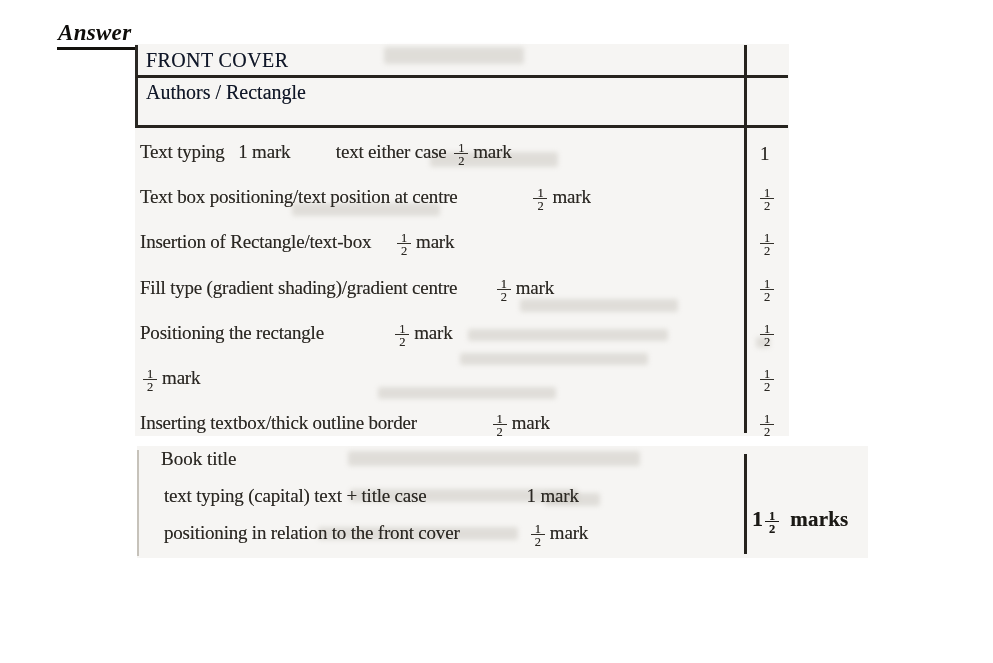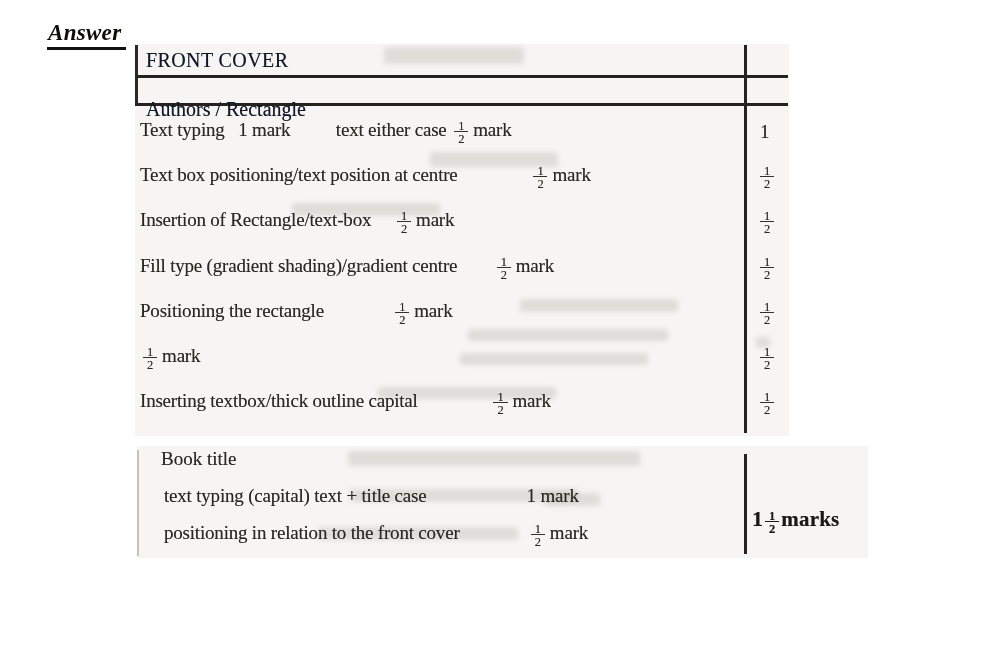--- a/index.html
+++ b/index.html
@@ -11,32 +11,32 @@
   }
   .page{position:absolute;inset:0;}
   
   .panel{position:absolute;background:#efede9;opacity:.55;}
   .panel1{left:135px;top:44px;width:654px;height:392px;}
   .panel2{left:137px;top:446px;width:731px;height:112px;}
   
   .smudge{position:absolute;background:#aca79d;opacity:.30;filter:blur(2.5px);border-radius:2px;}
   
   .heading{
-    position:absolute;left:47px;top:20px;
+    position:absolute;left:57px;top:20px;
     font-size:23px;font-weight:bold;font-style:italic;
     color:#0f0d0a;border-bottom:3px solid #13110d;
     padding:0 5px 1px 1px;letter-spacing:.3px;
   }
   
   .block1{position:absolute;left:135px;top:45px;width:653px;}
   .hdr{box-sizing:border-box;border-left:3px solid #2a2824;font-size:20px;
        padding-left:8px;white-space:pre-wrap;color:#0f172a;
        text-shadow:0 0 .5px rgba(48,45,39,.55);}
   .hdr1{height:33px;border-bottom:3px solid #26231e;padding-top:4px;letter-spacing:.4px;}
-  .hdr2{height:28px;border-bottom:3px solid #26231e;padding-top:20px;}
+  .hdr2{height:50px;border-bottom:3px solid #26231e;padding-top:3px;}
   .vline1{position:absolute;left:609px;top:0;width:3px;height:388px;background:#26231e;}
   .rows{margin-top:3px;}
   .row{height:45.3px;display:flex;align-items:center;}
   .crit{width:606px;padding-left:5px;font-size:19px;letter-spacing:-.2px;
         white-space:pre-wrap;text-shadow:0 0 .5px rgba(43,40,35,.5);}
   .score{padding-left:14px;font-size:19px;text-shadow:0 0 .5px rgba(43,40,35,.5);}
   
   .frac{display:inline-block;text-align:center;vertical-align:-7px;line-height:1;margin:0 5px 0 3px;}
   .fnum{display:block;font-size:12.5px;line-height:10px;}
   .fden{display:block;font-size:12.5px;line-height:12px;border-top:1.7px solid #33302a;padding:1px 4px 0 4px;}
@@ -46,21 +46,21 @@
   .b2left{position:absolute;left:0;top:2px;width:2px;height:106px;background:#c6c2ba;}
   .b2right{position:absolute;left:607px;top:6px;width:3px;height:100px;background:#26231e;}
   .b2title{padding-left:24px;text-shadow:0 0 .5px rgba(43,40,35,.5);}
   .b2line{padding-left:27px;margin-top:15px;white-space:pre-wrap;letter-spacing:-.2px;
           text-shadow:0 0 .5px rgba(43,40,35,.5);}
   .b2total{position:absolute;left:615px;top:58px;font-weight:bold;color:#1b1915;
            font-size:21px;text-shadow:0 0 .5px rgba(27,25,21,.5);}
   .b2total .whole{font-size:22px;}
   .b2total .frac{margin:0 2px;vertical-align:-7px;}
   .b2total .fden{border-top-color:#1b1915;}
-  .b2total .word{letter-spacing:.2px;}
+  .b2total .word{margin-left:9px;letter-spacing:.2px;}
 </style>
 </head>
 <body>
 
 <div class="page">
 
   <div class="panel panel1"></div>
   <div class="panel panel2"></div>
 
   <div class="smudge" style="left:384px;top:47px;width:140px;height:17px;"></div>
@@ -108,21 +108,21 @@
         <div class="crit"><span>Positioning the rectangle               </span><span class="frac"><span class="fnum">1</span><span class="fden">2</span></span><span>mark</span></div>
         <div class="score"><span class="frac"><span class="fnum">1</span><span class="fden">2</span></span></div>
       </div>
 
       <div class="row">
         <div class="crit"><span class="frac"><span class="fnum">1</span><span class="fden">2</span></span><span>mark</span></div>
         <div class="score"><span class="frac"><span class="fnum">1</span><span class="fden">2</span></span></div>
       </div>
 
       <div class="row">
-        <div class="crit"><span>Inserting textbox/thick outline capital                </span><span class="frac"><span class="fnum">1</span><span class="fden">2</span></span><span>mark</span></div>
+        <div class="crit"><span>Inserting textbox/thick outline border                </span><span class="frac"><span class="fnum">1</span><span class="fden">2</span></span><span>mark</span></div>
         <div class="score"><span class="frac"><span class="fnum">1</span><span class="fden">2</span></span></div>
       </div>
 
     </div>
   </div>
 
   <div class="block2">
     <div class="b2left"></div>
     <div class="b2right"></div>
     <div class="b2title">Book title</div>

